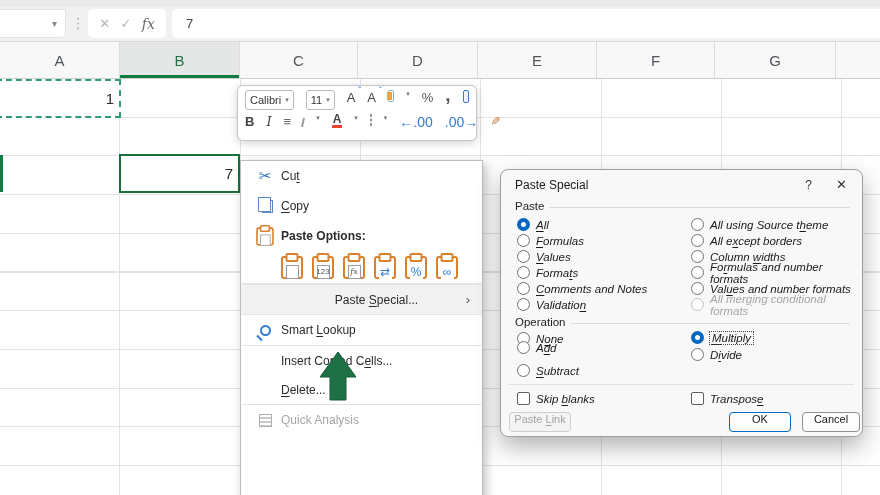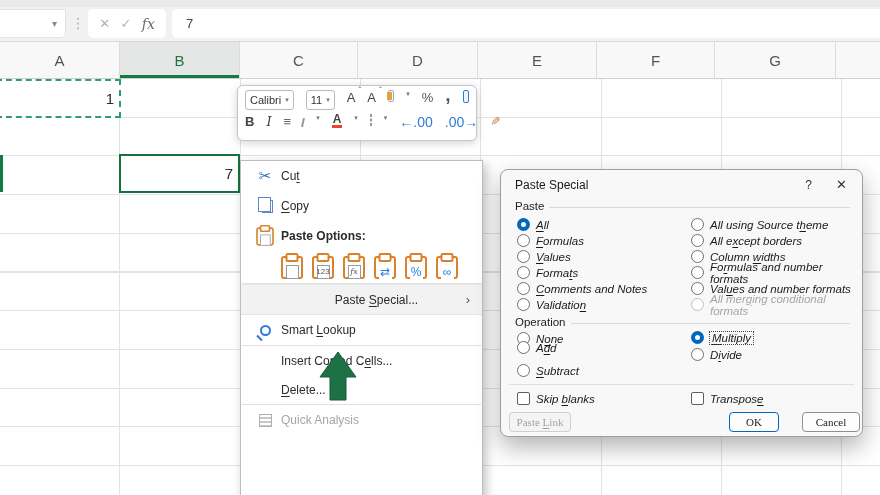--- a/index.html
+++ b/index.html
@@ -93,21 +93,21 @@
   .grplab { position:absolute; font-size:11.5px; color:#222; }
   .grpline { position:absolute; height:1px; background:#dadada; }
   .opt { position:absolute; display:flex; align-items:center; gap:6px; height:15px;font-style:italic; }
   .radio { width:13px; height:13px; border-radius:50%; border:1px solid #707070; background:#fff; flex:none; }
   .radio.sel { border:4px solid #0067c0; }
   .radio.dis { border-color:#c0c0c0; }
   .opt.dis { color:#a6a6a6; }
   .focusbox { outline:1px dotted #444; padding:0 2px; }
   .chk { width:13px; height:13px; border:1px solid #5f5f5f; border-radius:2px; background:#fff; flex:none; }
   .dsep { position:absolute; left:8px; right:8px; height:1px; background:#e0e0e0; }
-  .btn { position:absolute; height:20px; border-radius:4px; font-size:11px; display:flex; align-items:center; justify-content:center; background:#fdfdfd; border:1px solid #8f8f8f; color:#1a1a1a;font-family:Liberation Serif, serif; }
+  .btn { position:absolute; height:20px; border-radius:4px; font-size:11px; display:flex; justify-content:center; background:#fdfdfd; border:1px solid #8f8f8f; color:#1a1a1a; }
   .btn.default { border:1.5px solid #0067c0; }
   .btn.disabled { color:#a3a3a3; border-color:#cfcfcf; background:#f4f4f4; }
 </style>
 </head>
 <body>
 
 <div class="topbar">
   <div class="namebox">
     <span></span>
     <span>▾</span>
@@ -340,19 +340,19 @@
       <span>Skip <u>b</u>lanks</span>
     </div>
   <div class="opt" style="left:190px;top:221px">
       <span class="chk"></span>
       <span>Transpos<u>e</u></span>
     </div>
 
   <div class="btn disabled" style="left:8px;top:242px;width:62px">
       <span>Paste <u>L</u>ink</span>
     </div>
-  <div class="btn default" style="left:228px;top:242px;width:50px">
+  <div class="btn default" style="left:228px;top:242px;width:62px">
       <span>OK</span>
     </div>
   <div class="btn" style="left:301px;top:242px;width:58px">
       <span>Cancel</span>
     </div>
 </div>
 
 </body></html>

